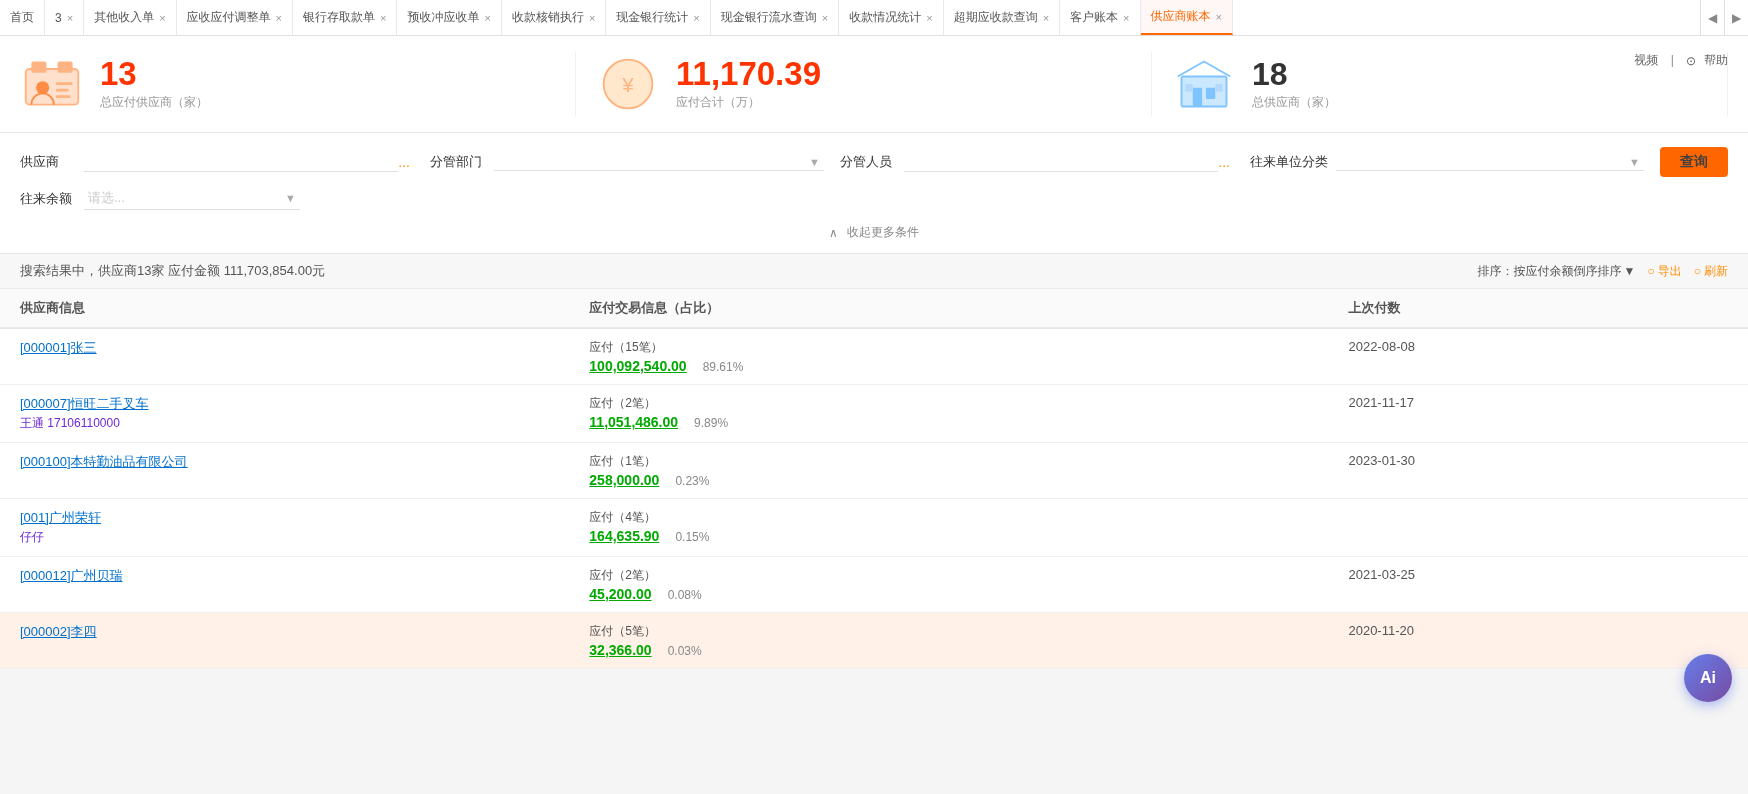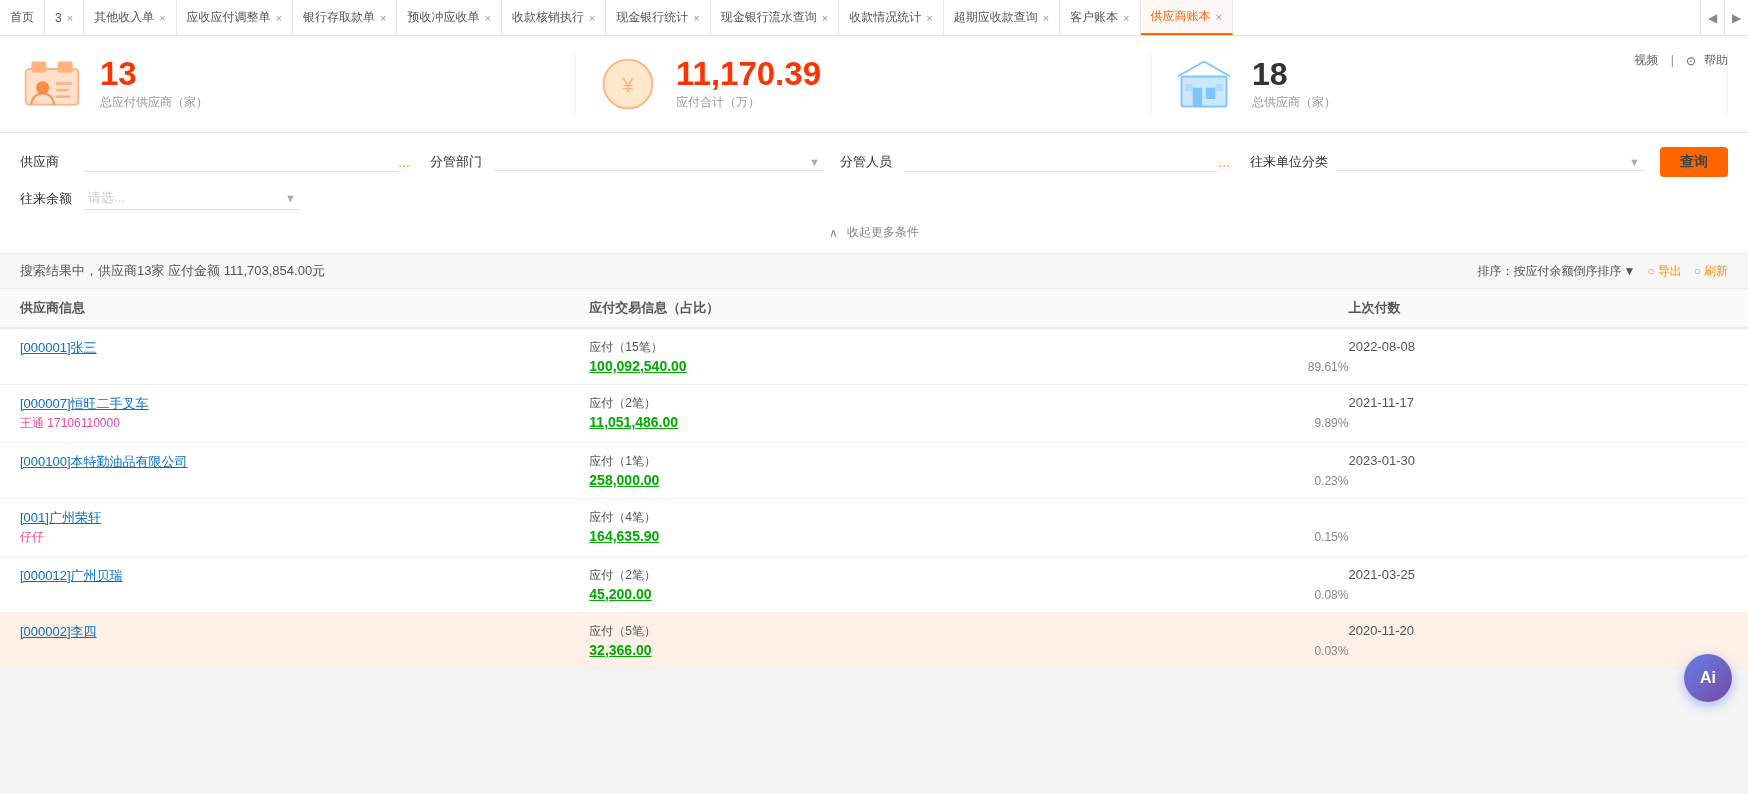--- a/index.html
+++ b/index.html
@@ -249,21 +249,21 @@
     .table-row.highlighted { background: #fff0e8; }
 
     .supplier-link {
       color: #0070cc;
       text-decoration: underline;
       cursor: pointer;
       font-size: 13px;
     }
     .supplier-sub {
       font-size: 12px;
-      color: #ec4899;
+      color: #6d28d9;
       margin-top: 2px;
     }
     .payable-label {
       font-size: 12px;
       color: #555;
       margin-bottom: 2px;
     }
     .payable-amount {
       font-size: 14px;
       color: #00aa00;
@@ -273,21 +273,20 @@
     }
     .payable-pct {
       font-size: 12px;
       color: #888;
       margin-left: 16px;
     }
     .payable-row {
       display: flex;
       align-items: baseline;
       gap: 0;
-      justify-content: space-between;
     }
     .lastpay-date {
       font-size: 13px;
       color: #555;
     }
 
     
     .ai-badge {
       position: fixed;
       right: 16px;

